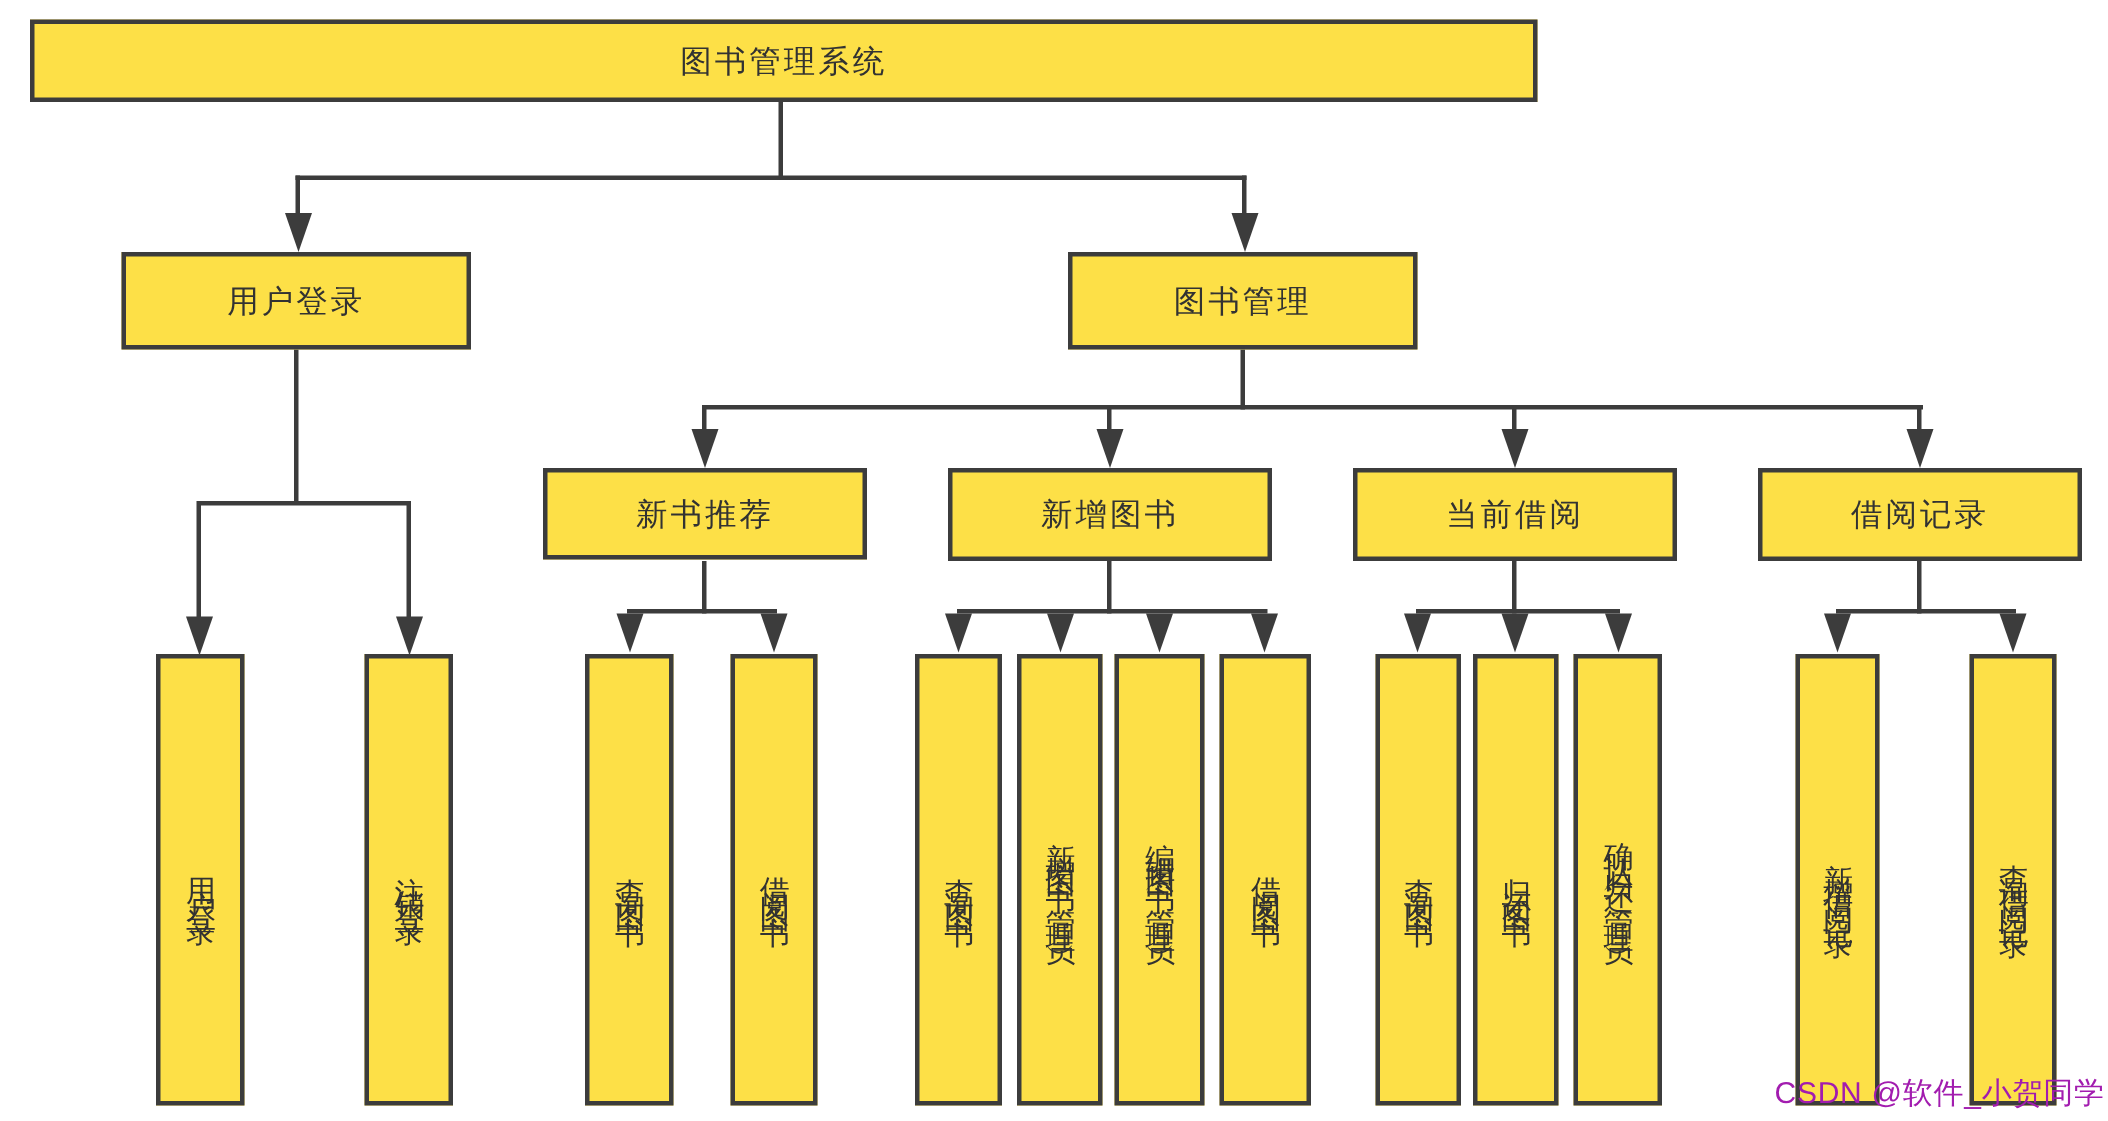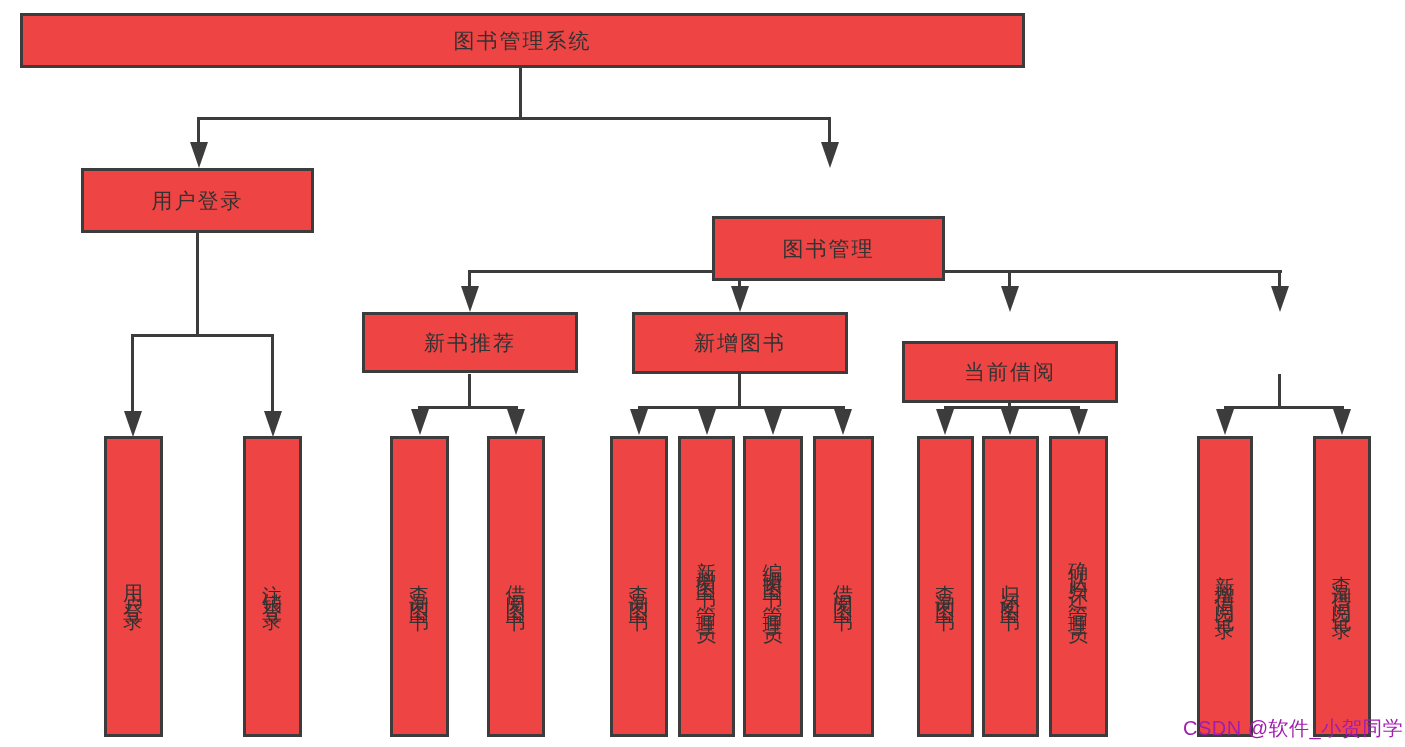--- a/index.html
+++ b/index.html
@@ -3,21 +3,21 @@
 <meta charset="utf-8">
 <style>
   :root { --line:#3c3c3c; --text:#323232; }
   html,body{margin:0;padding:0;}
   body{
     width:1405px;height:747px;background:#ffffff;position:relative;overflow:hidden;
     font-family:"Liberation Sans","DejaVu Sans",sans-serif;
   }
   .stage{position:absolute;left:0;top:0;width:1405px;height:747px;}
   .box{
-    position:absolute;box-sizing:border-box;border:3px solid var(--line);background:#ef4444;
+    position:absolute;box-sizing:border-box;border:3px solid var(--line);background:#fde047;
     display:flex;align-items:center;justify-content:center;
     font-size:21px;color:var(--text);letter-spacing:2px;z-index:2;
   }
   .vbox{
     writing-mode:vertical-rl;text-orientation:mixed;
     font-size:20px;letter-spacing:9px;line-height:1;
   }
   .hline,.vline{position:absolute;background:var(--line);z-index:1;}
   .hline{height:3px;}
   .vline{width:3px;}
@@ -33,28 +33,29 @@
 </style>
 </head>
 <body>
 
 <div class="stage">
 
   <div class="box" style="left:20px;top:13px;width:1005px;height:55px;">图书管理系统</div>
 
   <div class="box" style="left:81px;top:168px;width:233px;height:65px;">用户登录</div>
 
-  <div class="box" style="left:712px;top:168px;width:233px;height:65px;margin-top:48px;">图书管理</div>
+  <div class="box" style="left:712px;top:168px;width:233px;height:65px;">图书管理</div>
 
   <div class="box" style="left:362px;top:312px;width:216px;height:61px;">新书推荐</div>
 
   <div class="box" style="left:632px;top:312px;width:216px;height:62px;">新增图书</div>
 
-  <div class="box" style="left:902px;top:312px;width:216px;height:62px;margin-top:29px;">当前借阅</div>
+  <div class="box" style="left:902px;top:312px;width:216px;height:62px;">当前借阅</div>
 
+  <div class="box" style="left:1172px;top:312px;width:216px;height:62px;">借阅记录</div>
 
   <div class="box vbox" style="left:104px;top:436px;width:59px;height:301px;">用户登录</div>
 
   <div class="box vbox" style="left:243px;top:436px;width:59px;height:301px;">注销登录</div>
 
   <div class="box vbox" style="left:390px;top:436px;width:59px;height:301px;">查询图书</div>
 
   <div class="box vbox" style="left:487px;top:436px;width:58px;height:301px;">借阅图书</div>
 
   <div class="box vbox" style="left:610px;top:436px;width:58px;height:301px;">查询图书</div>

